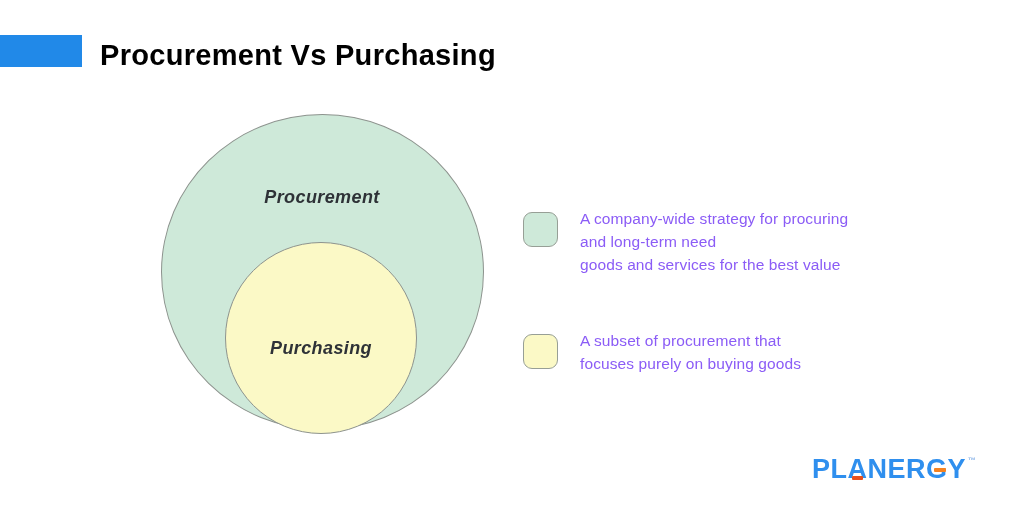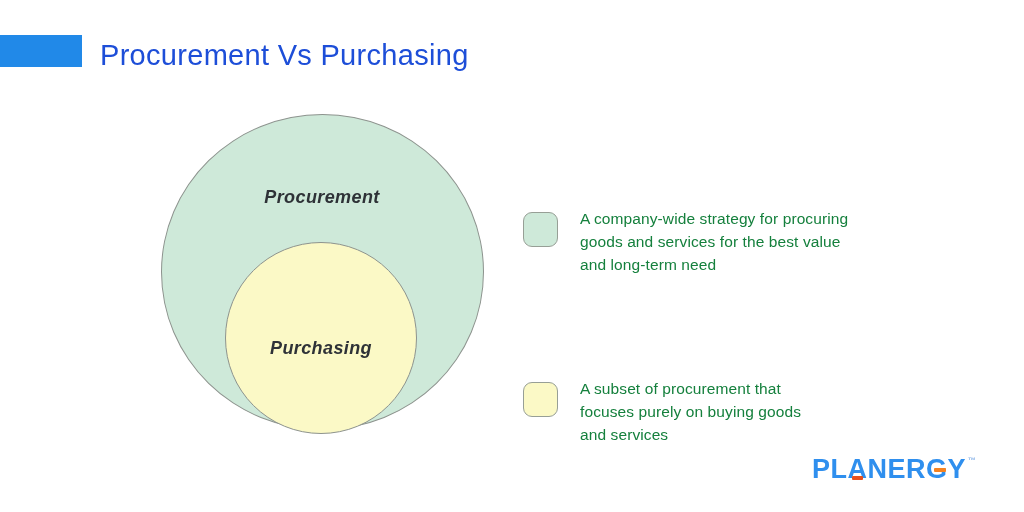--- a/index.html
+++ b/index.html
@@ -17,23 +17,23 @@
     position: absolute;
     left: 0; top: 35px;
     width: 82px; height: 32px;
   }
   .title {
     position: absolute;
     left: 100px; top: 38px;
     margin: 0;
     font-size: 29px;
     line-height: 1.2;
-    font-weight: 400;
+    font-weight: 700;
     letter-spacing: 0.3px;
-    color: #1d4ed8;
+    color: #000000;
   }
 
   
   .venn { position: absolute; left: 0; top: 0; width: 100%; height: 100%; }
   .outer-circle {
     position: absolute;
     left: 161px; top: 114px;
     width: 323px; height: 316px;
     border-radius: 50%;
     border: 1px solid #8d938e;
@@ -62,33 +62,33 @@
 
   
   .legend-item {
     position: absolute;
     left: 523px;
     display: flex;
     align-items: flex-start;
     gap: 22px;
   }
   .legend-item.li-1 { top: 207px; }
-  .legend-item.li-2 { top: 329px; margin-top: 48px; }
+  .legend-item.li-2 { top: 329px; }
   .swatch {
     width: 35px; height: 35px;
     border-radius: 9px;
     border: 1px solid #979f96;
     box-sizing: border-box;
     margin-top: 5px;
     flex: 0 0 auto;
   }
   .legend-text {
     font-size: 15.5px;
     line-height: 23px;
-    color: #15803d;
+    color: #8b5cf6;
     letter-spacing: 0.1px;
   }
 
   
   .logo {
     position: absolute;
     left: 812px; top: 456px;
     display: flex;
     align-items: flex-start;
     font-size: 27px;
@@ -124,31 +124,30 @@
     <div class="outer-circle" style="background: rgb(206, 233, 217);"></div>
     <div class="inner-circle" style="background: rgb(251, 249, 198);"></div>
     <div class="circle-label outer-label">Procurement</div>
     <div class="circle-label inner-label">Purchasing</div>
   </div>
 
   <div class="legend-item li-1">
     <div class="swatch" style="background: rgb(206, 233, 217);"></div>
     <div class="legend-text">
       <div>A company-wide strategy for procuring</div>
+      <div>and long-term need</div>
       <div>goods and services for the best value</div>
-      <div>and long-term need</div>
     </div>
   </div>
 
   <div class="legend-item li-2">
     <div class="swatch" style="background: rgb(251, 249, 198);"></div>
     <div class="legend-text">
       <div>A subset of procurement that</div>
       <div>focuses purely on buying goods</div>
-      <div>and services</div>
     </div>
   </div>
 
   <div class="logo" style="color: rgb(47, 143, 238);">
     <span class="logo-letter"><span>P</span></span>
     <span class="logo-letter"><span>L</span></span>
     <span class="logo-letter"><span>A</span><span class="acc-bar acc-a" style="background: rgb(232, 80, 28);"></span></span>
     <span class="logo-letter"><span>N</span></span>
     <span class="logo-letter"><span>E</span></span>
     <span class="logo-letter"><span>R</span></span>

